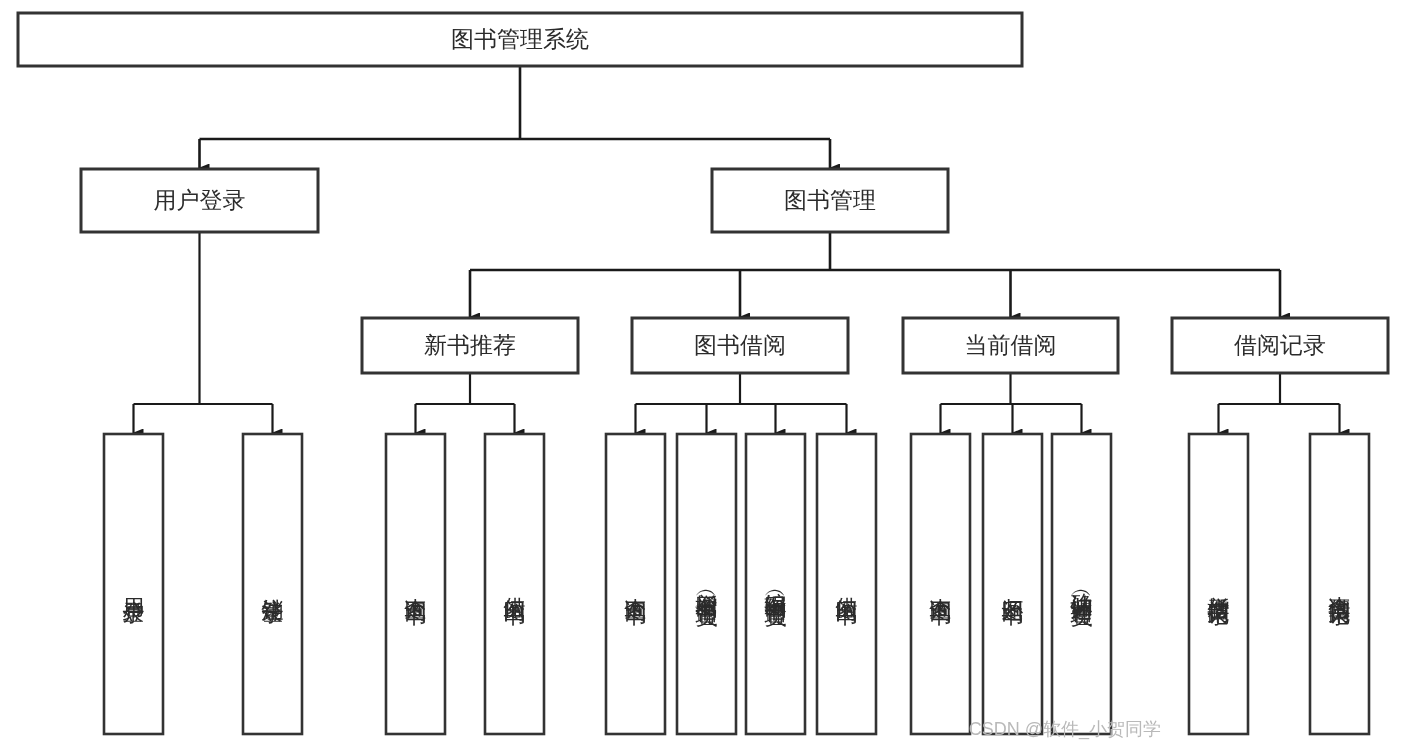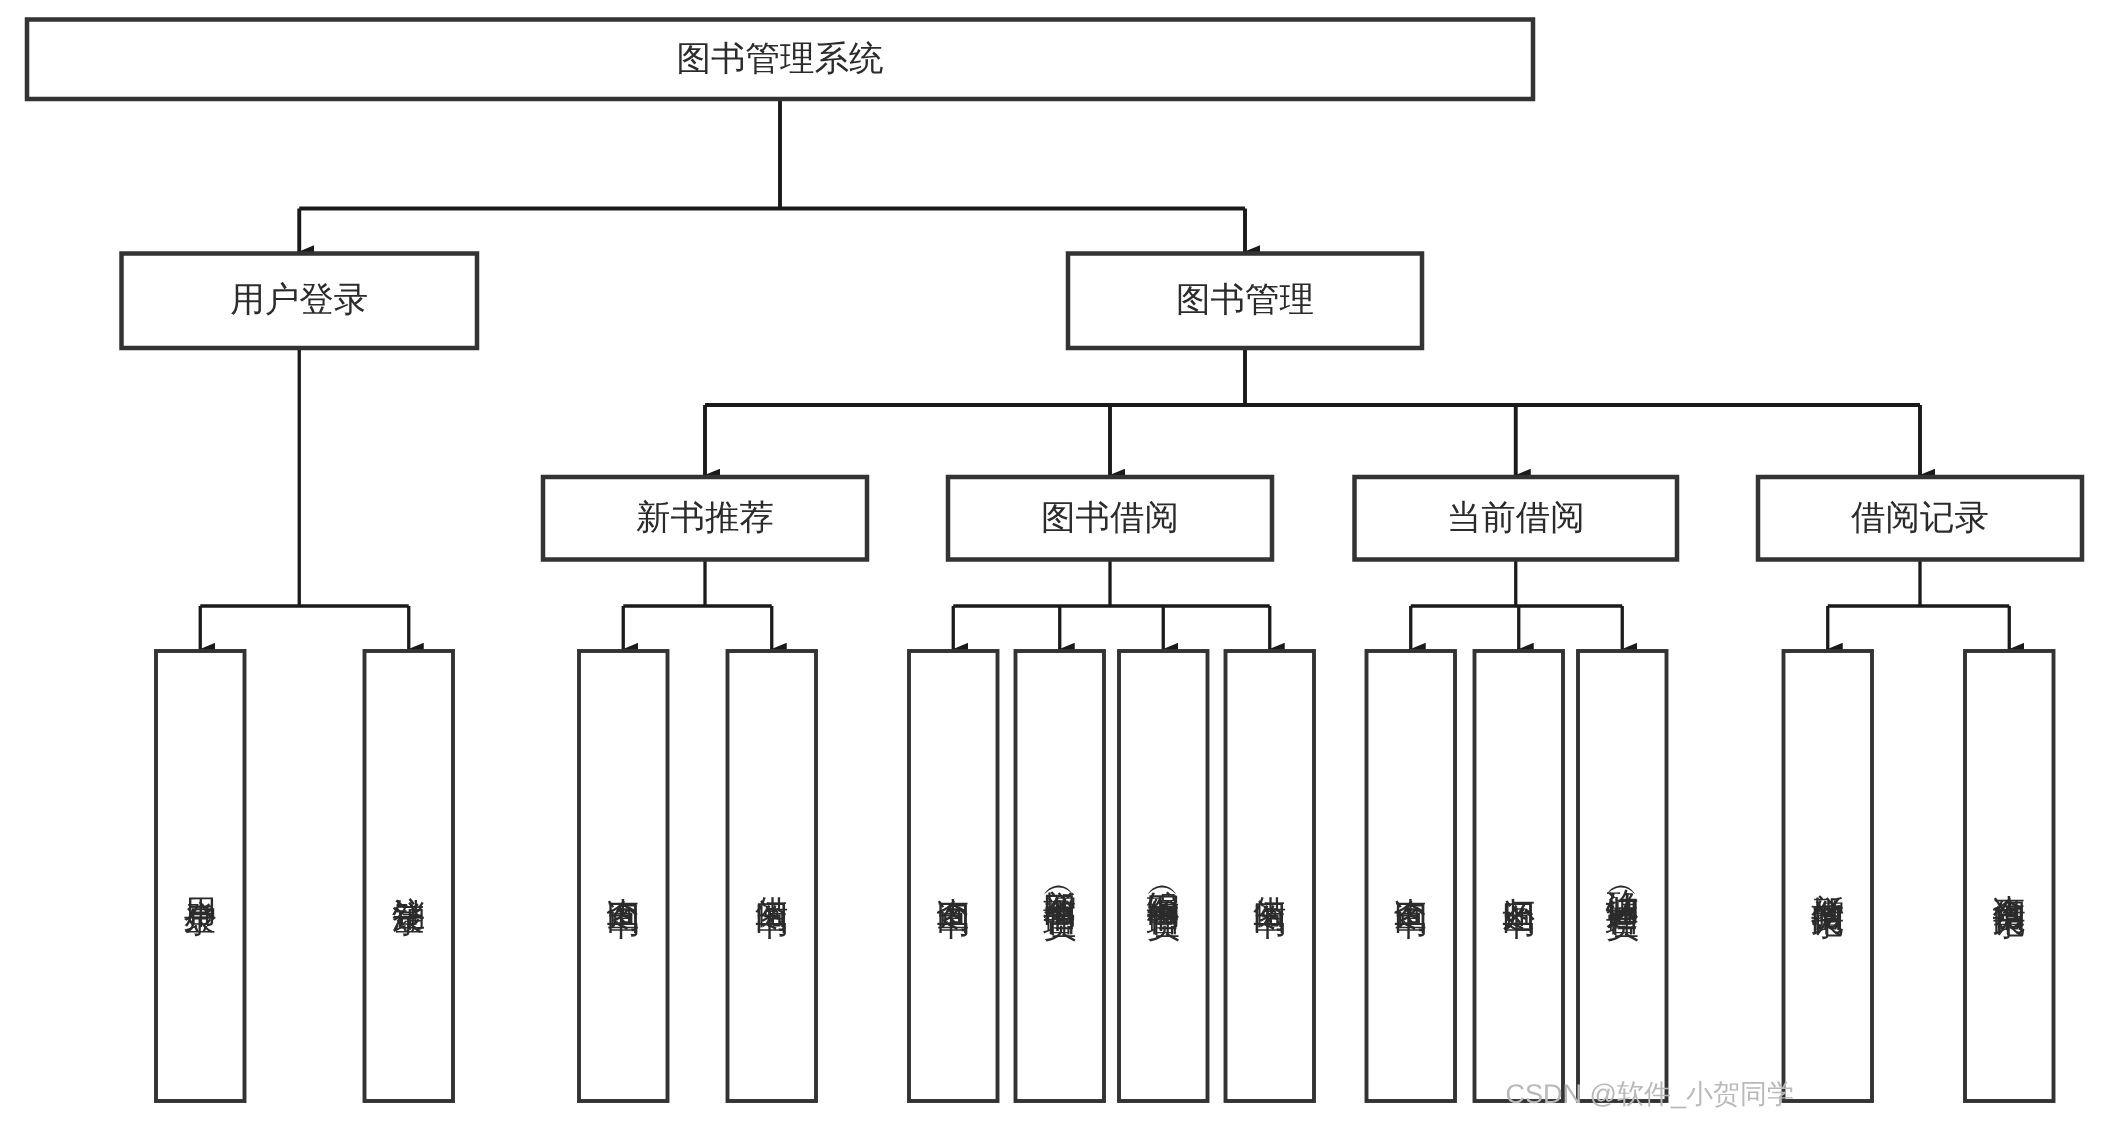--- a/index.html
+++ b/index.html
@@ -11,21 +11,20 @@
     width: 1405px;
     height: 747px;
     font-family: "Liberation Sans", "DejaVu Sans", sans-serif;
     overflow: hidden;
   }
   #diagram-root {
     position: relative;
     width: 1177px;
     height: 747px;
     background: #ffffff;
-    padding-left: 24px;
   }
   svg#flow-svg {
     position: absolute;
     top: 0;
     left: 0;
     width: 1405px;
     height: 747px;
   }
   .node-box {
     fill: #ffffff;
@@ -65,21 +64,21 @@
     letter-spacing: 2px;
     display: flex;
     align-items: center;
     justify-content: center;
     text-align: center;
     white-space: nowrap;
     pointer-events: none;
   }
   .watermark {
     position: absolute;
-    right: 5px;
+    right: 16px;
     bottom: 6px;
     font-family: "Liberation Sans", "DejaVu Sans", sans-serif;
     font-size: 18px;
     color: #b9b9b9;
     white-space: nowrap;
   }
 </style>
 </head>
 <body>
 

